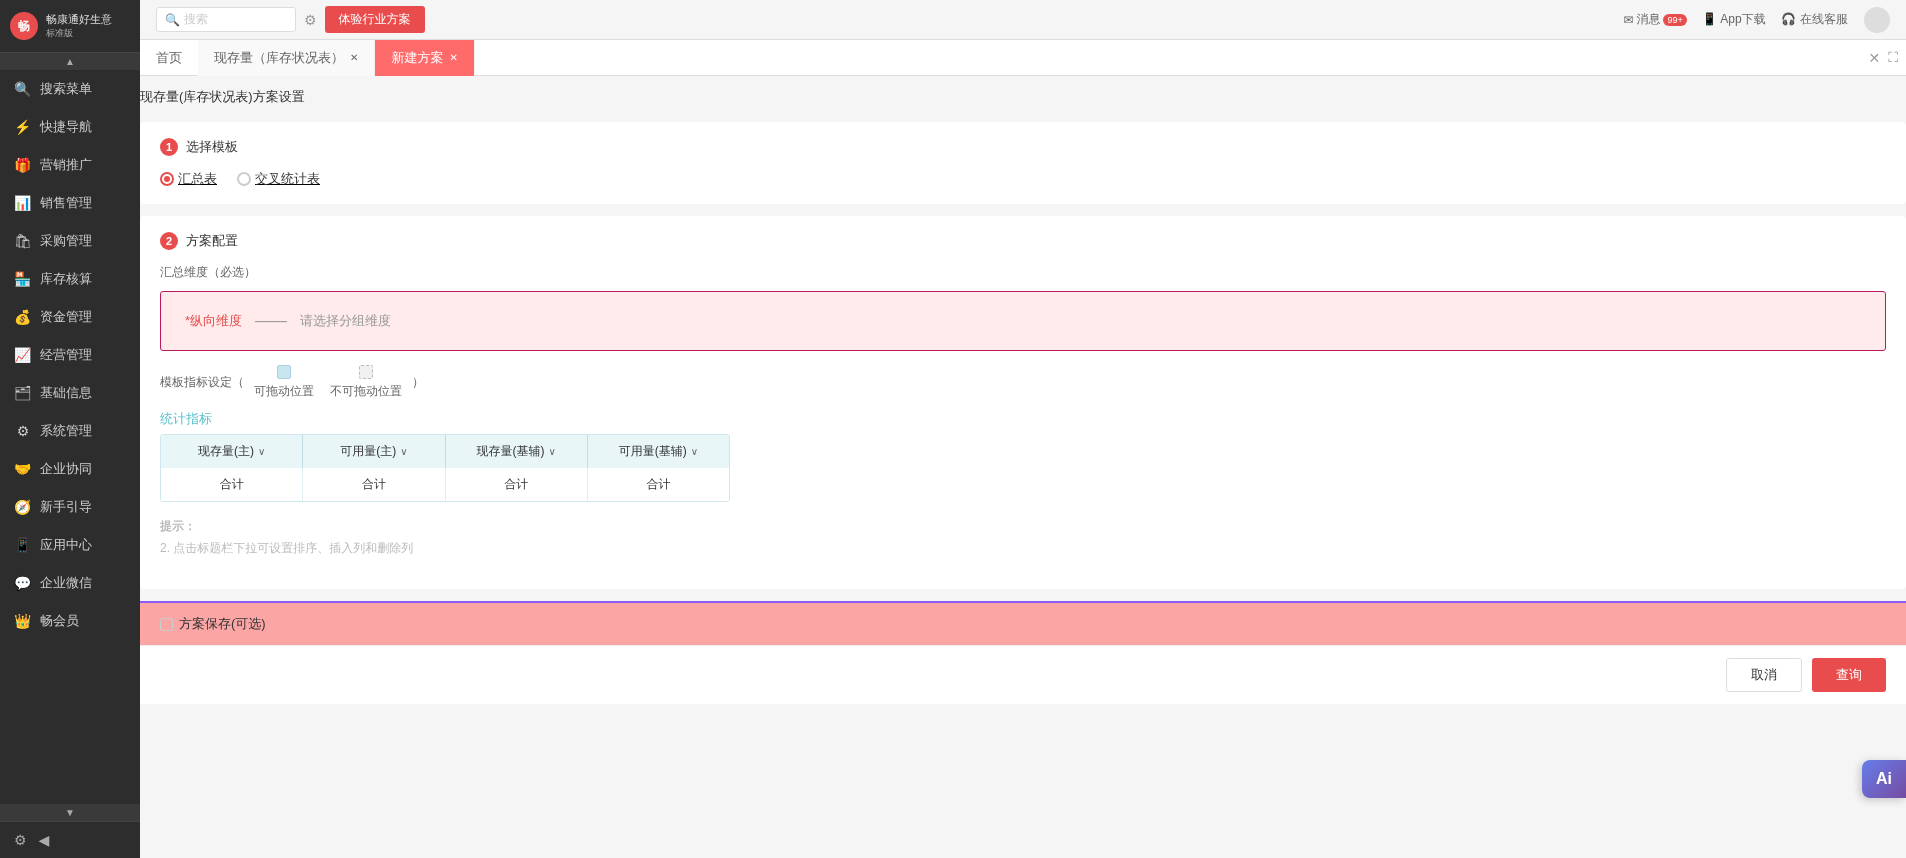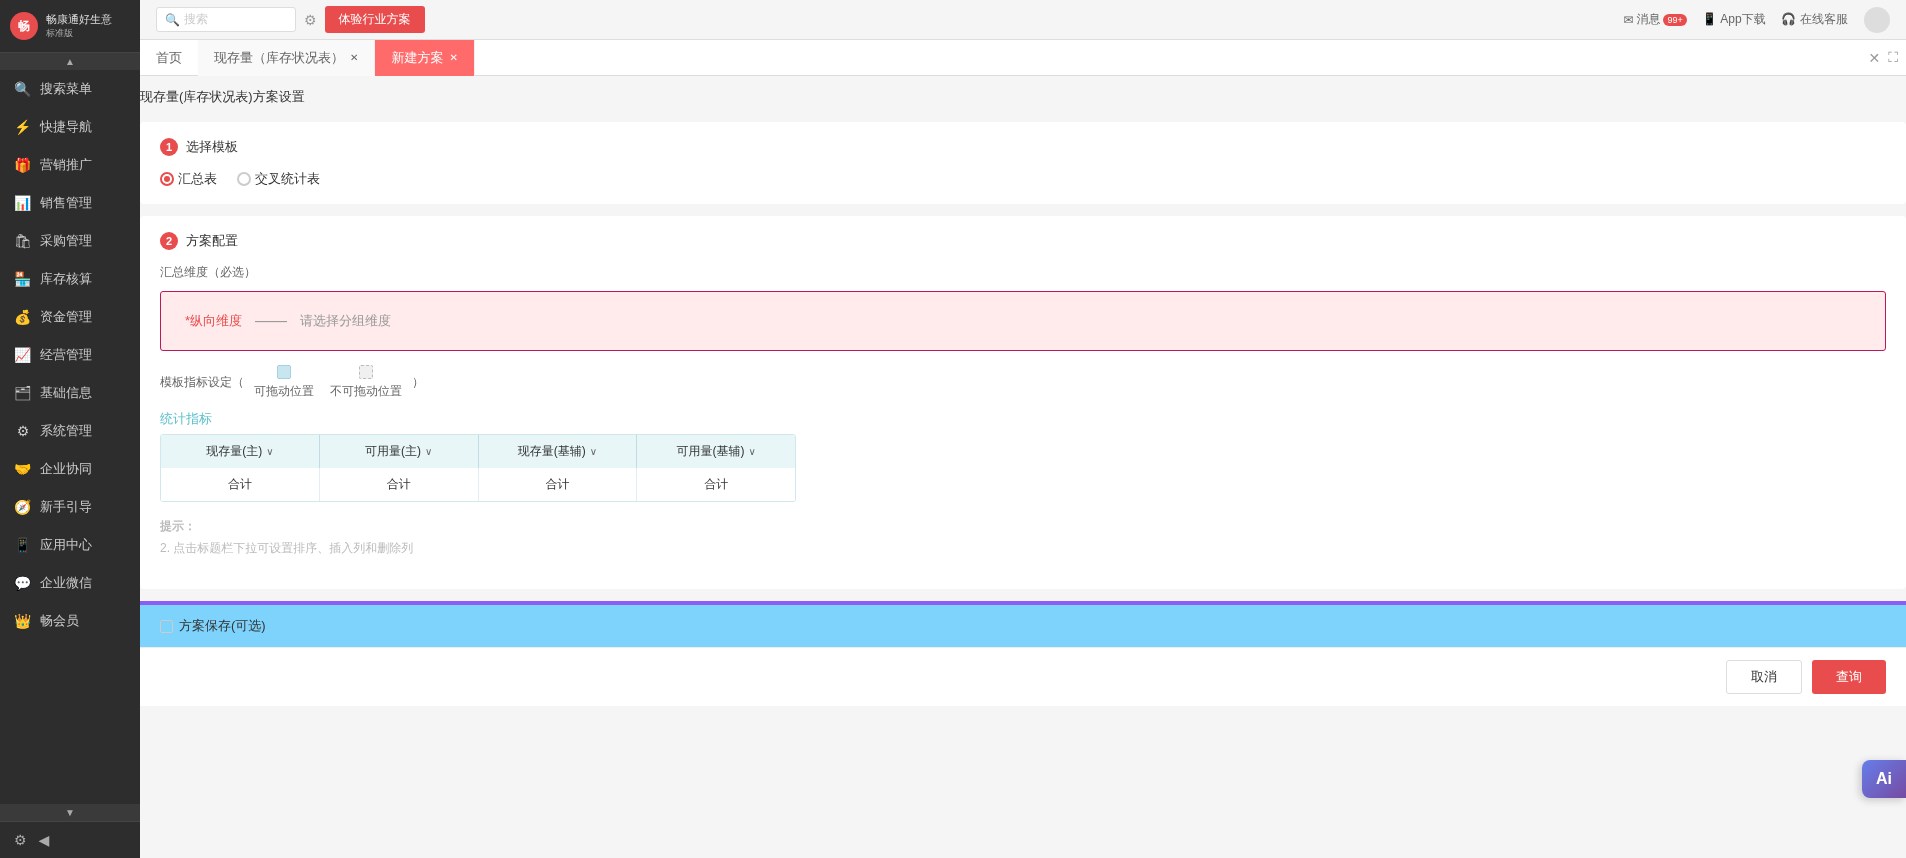--- a/index.html
+++ b/index.html
@@ -122,21 +122,21 @@
     }
     .step-num {
       width: 18px; height: 18px; background: #e84c4c; color: white;
       border-radius: 50%; font-size: 11px; display: flex; align-items: center; justify-content: center;
       font-weight: bold;
     }
     .step-title { font-size: 13px; color: #333; font-weight: 500; }
 
     
     .radio-group { display: flex; align-items: center; gap: 20px; }
-    .radio-item { display: flex; align-items: center; gap: 4px; cursor: pointer; }
+    .radio-item { display: flex; align-items: center; gap: 4px; cursor: pointer; text-decoration: underline; }
     .radio-dot {
       width: 14px; height: 14px; border-radius: 50%; border: 2px solid #ccc;
       display: flex; align-items: center; justify-content: center;
     }
     .radio-dot.checked { border-color: #e84c4c; }
     .radio-dot.checked::after { content: ''; width: 6px; height: 6px; border-radius: 50%; background: #e84c4c; }
     .radio-label { font-size: 13px; color: #333; }
 
     
     .section-label { font-size: 12px; color: #666; margin-bottom: 10px; }
@@ -154,43 +154,43 @@
     
     .metrics-header { display: flex; align-items: center; gap: 10px; margin-bottom: 10px; font-size: 12px; color: #666; }
     .metrics-legend { display: flex; gap: 16px; }
     .legend-item { display: flex; align-items: center; gap: 4px; flex-direction: column; }
     .legend-box { width: 14px; height: 14px; border-radius: 2px; }
     .legend-box.draggable { background: #c8e6f0; border: 1px solid #aacfe0; }
     .legend-box.fixed { background: #f0f0f0; border: 1px dashed #bbb; }
 
     
     .stats-title { color: #5bc0cb; font-size: 13px; margin-bottom: 6px; }
-    .stats-table { border: 1px solid #d0e8ed; border-radius: 3px; overflow: hidden; width: 636px; }
+    .stats-table { border: 1px solid #d0e8ed; border-radius: 3px; overflow: hidden; width: 570px; }
     .stats-table-header { display: flex; background: #e8f6f8; }
     .stats-col {
       flex: 1; padding: 8px 12px; font-size: 12px; color: #333;
       border-right: 1px solid #c0dde3; display: flex; align-items: center; justify-content: center; gap: 4px;
     }
     .stats-col:last-child { border-right: none; }
     .stats-col .chevron { color: #666; font-size: 10px; cursor: pointer; }
     .stats-table-body { display: flex; background: white; }
     .stats-body-col {
       flex: 1; padding: 8px 12px; font-size: 12px; color: #333; text-align: center;
       border-right: 1px solid #e0eff2;
     }
     .stats-body-col:last-child { border-right: none; }
 
     
     .tips-section { margin: 14px 0; color: #bbb; font-size: 12px; line-height: 1.8; }
     .tips-title { font-weight: bold; }
 
     
     .footer-section {
-      background: #7dd3fc;
-      border-top: 4px solid #8b5cf6;
+      background: #fca5a5;
+      border-top: 2px solid #8b5cf6;
       padding: 12px 20px;
       display: flex; align-items: center;
     }
     .checkbox-item { display: flex; align-items: center; gap: 6px; }
     .checkbox-box { width: 13px; height: 13px; border: 1px solid #ccc; border-radius: 2px; }
     .checkbox-label { font-size: 13px; color: #333; }
 
     
     .action-bar {
       background: white;

